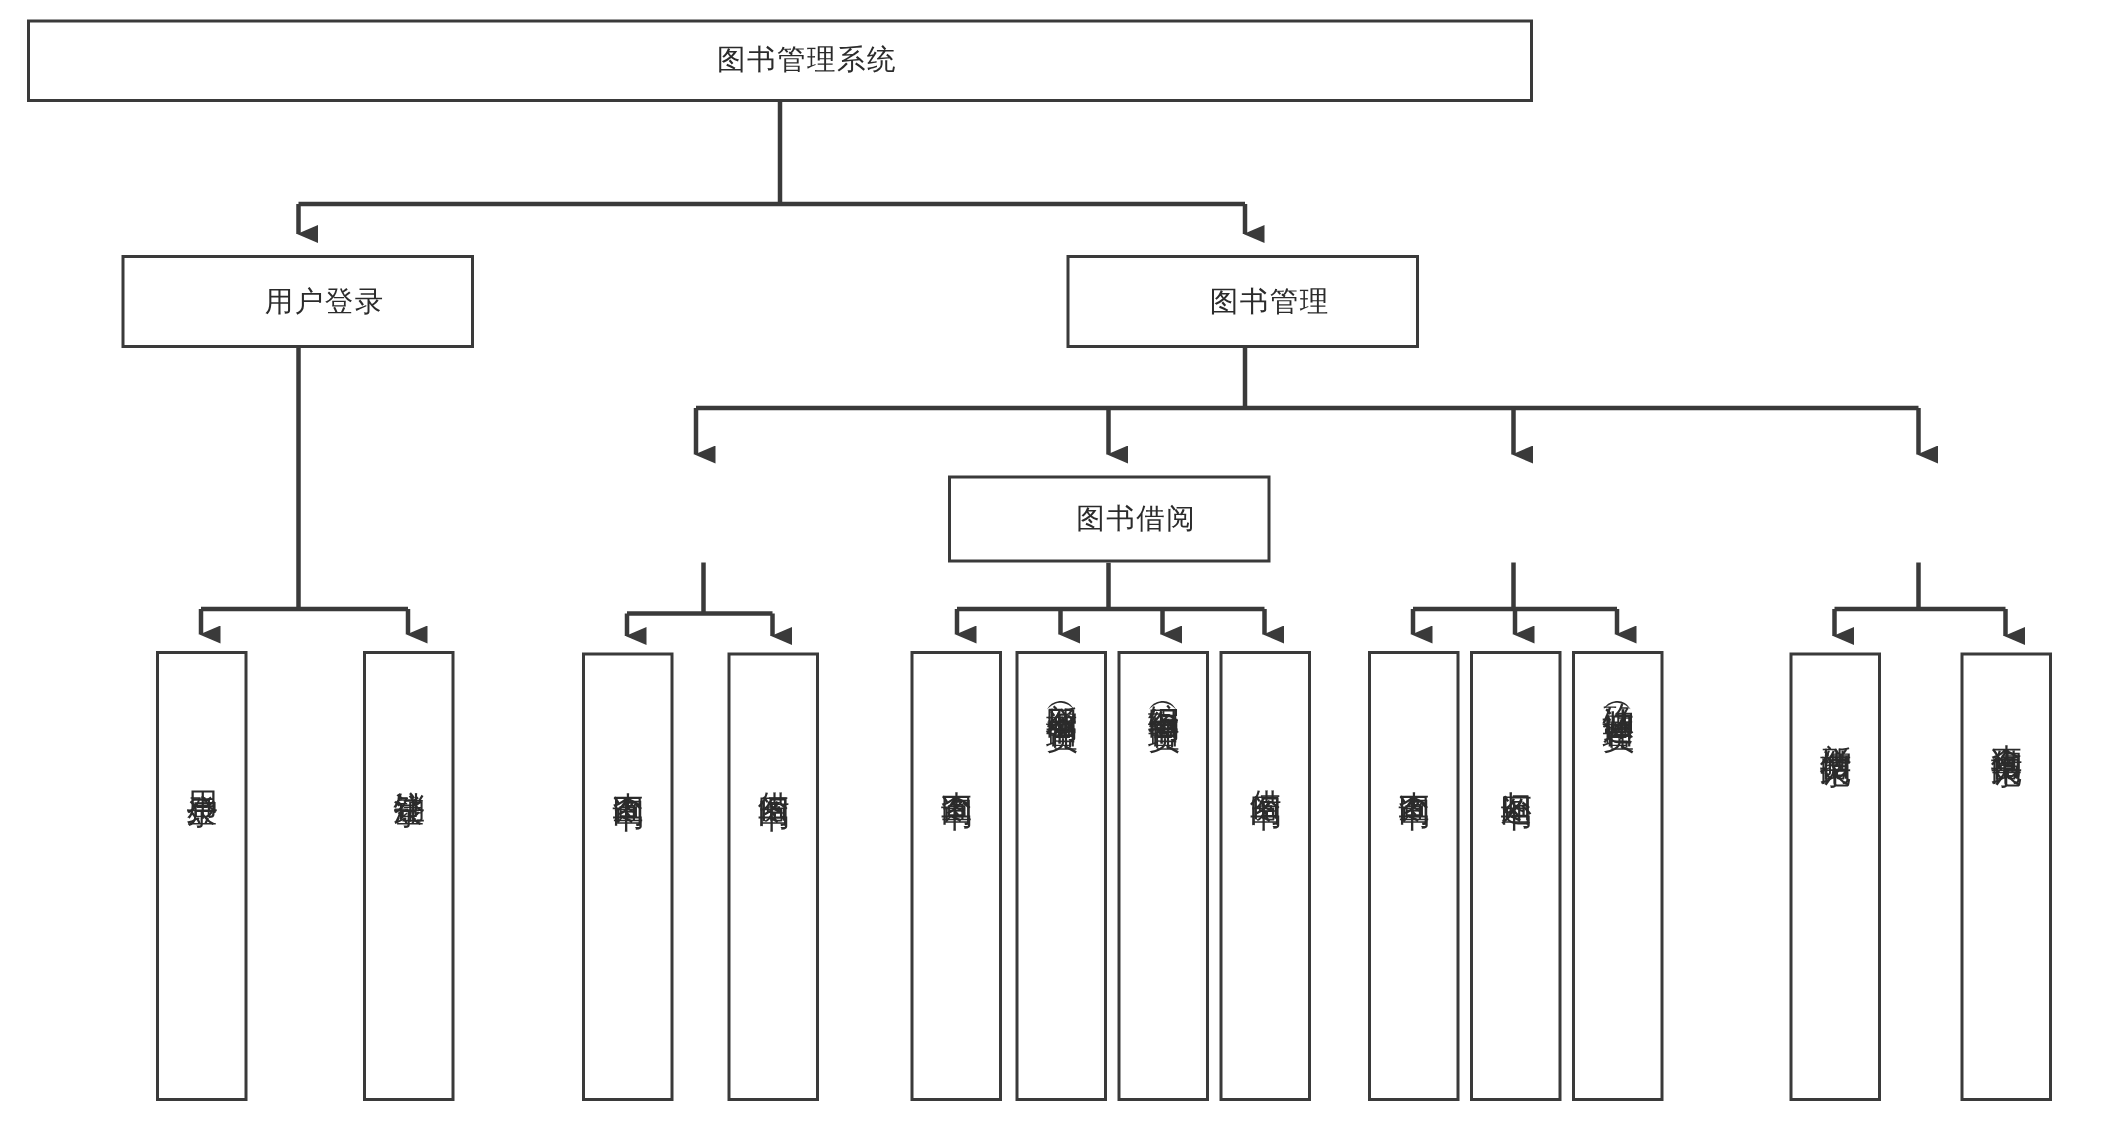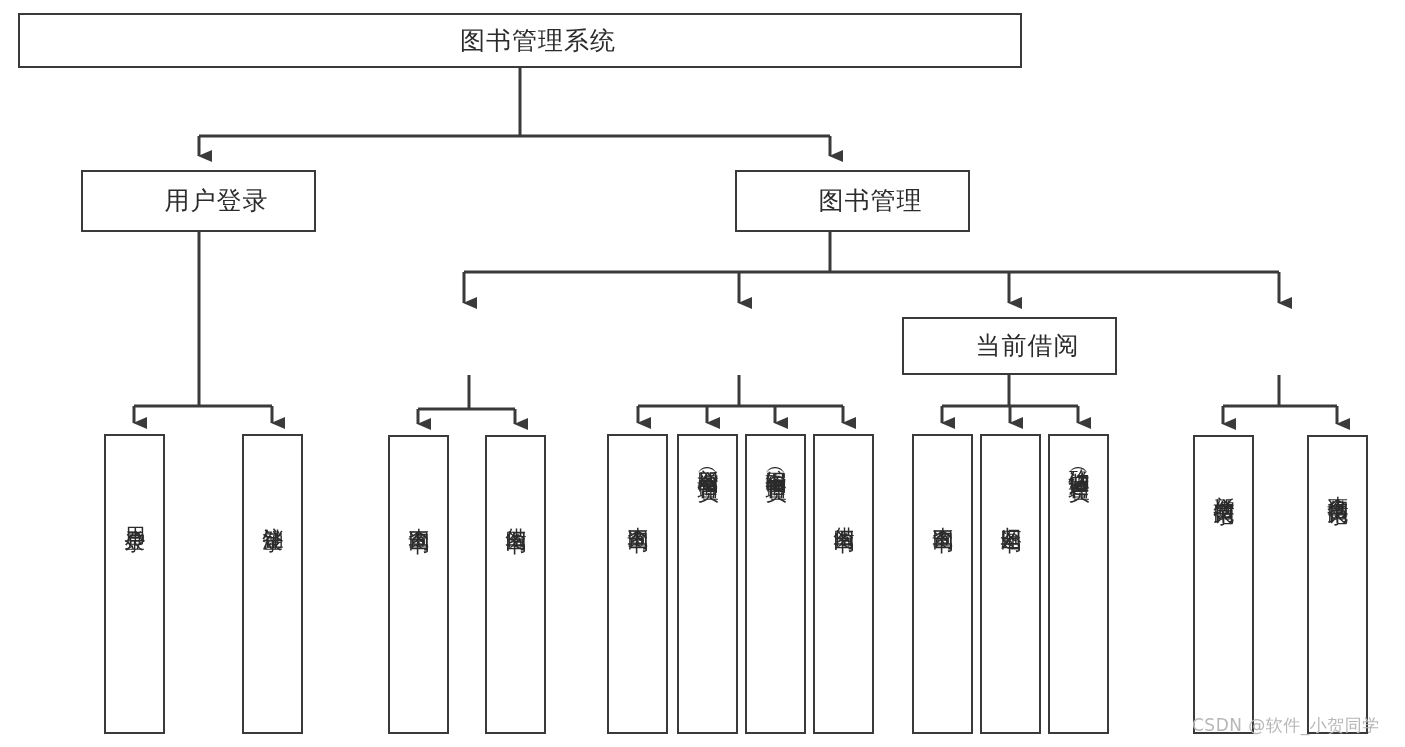--- a/index.html
+++ b/index.html
@@ -28,21 +28,21 @@
     box-sizing: border-box;
     border: 2px solid #3a3a3a;
     background: #ffffff;
     display: flex;
     align-items: center;
     justify-content: center;
     color: #2b2b2b;
     z-index: 2;
   }
   .node.h {
-    font-size: 25px;
+    font-size: 19px;
     letter-spacing: 1px;
     line-height: 1.2;
     padding-left: 36px;
   }
   .node.v {
     align-items: flex-start;
     justify-content: center;
     padding-top: 6px;
   }
   .node.v .vlabel {
@@ -129,26 +129,26 @@
     </g>
   </svg>
 
   <div class="node h" style="left:18px; top:13px; width:1004px; height:55px;">
     <span>图书管理系统</span>
   </div>
 
   <div class="node h" style="left:81px; top:170px; width:235px; height:62px;">
     <span>用户登录</span>
   </div>
-  <div class="node h" style="left:711px; top:170px; width:235px; height:62px;margin-left:24px;">
+  <div class="node h" style="left:711px; top:170px; width:235px; height:62px;">
     <span>图书管理</span>
   </div>
 
-  <div class="node h" style="left:902px; top:317px; width:215px; height:58px;">
-    <span>当前借阅</span>
+  <div class="node h" style="left:632px; top:317px; width:215px; height:58px;">
+    <span>图书借阅</span>
   </div>
 
   <div class="node v mid" style="left:104px; top:434px; width:61px; height:300px;">
     <span class="vlabel">用户登录</span>
   </div>
   <div class="node v mid" style="left:242px; top:434px; width:61px; height:300px;">
     <span class="vlabel">注销登录</span>
   </div>
 
   <div class="node v mid" style="left:388px; top:435px; width:61px; height:299px;">
@@ -181,15 +181,14 @@
     <span class="vlabel">确认归还（管理员）</span>
   </div>
 
   <div class="node v mid2" style="left:1193px; top:435px; width:61px; height:299px;">
     <span class="vlabel">新增借阅记录</span>
   </div>
   <div class="node v mid2" style="left:1307px; top:435px; width:61px; height:299px;">
     <span class="vlabel">查询借阅记录</span>
   </div>
 
-  <div class="watermark">CSDN @软件_小贺同学</div>
 
 </div>
 
 </body></html>

